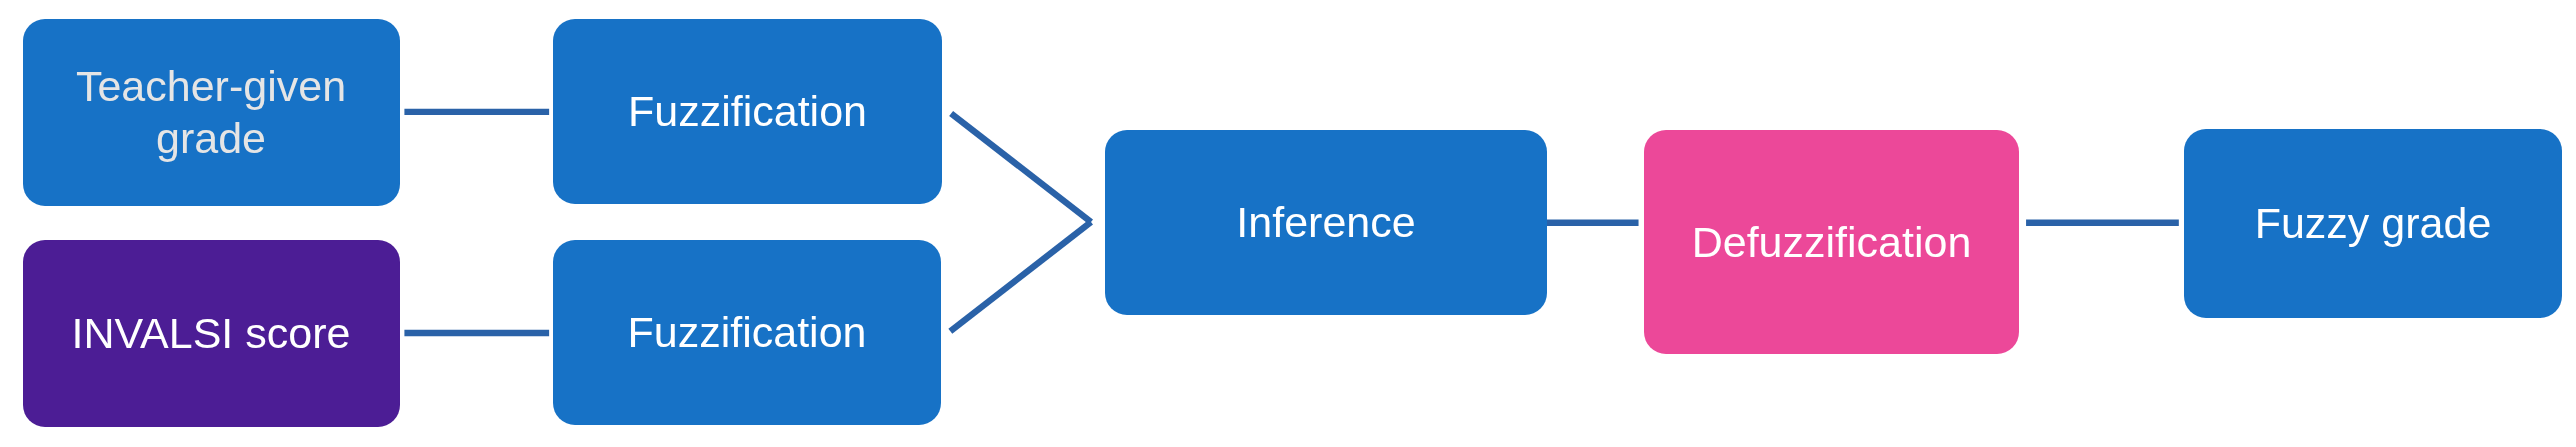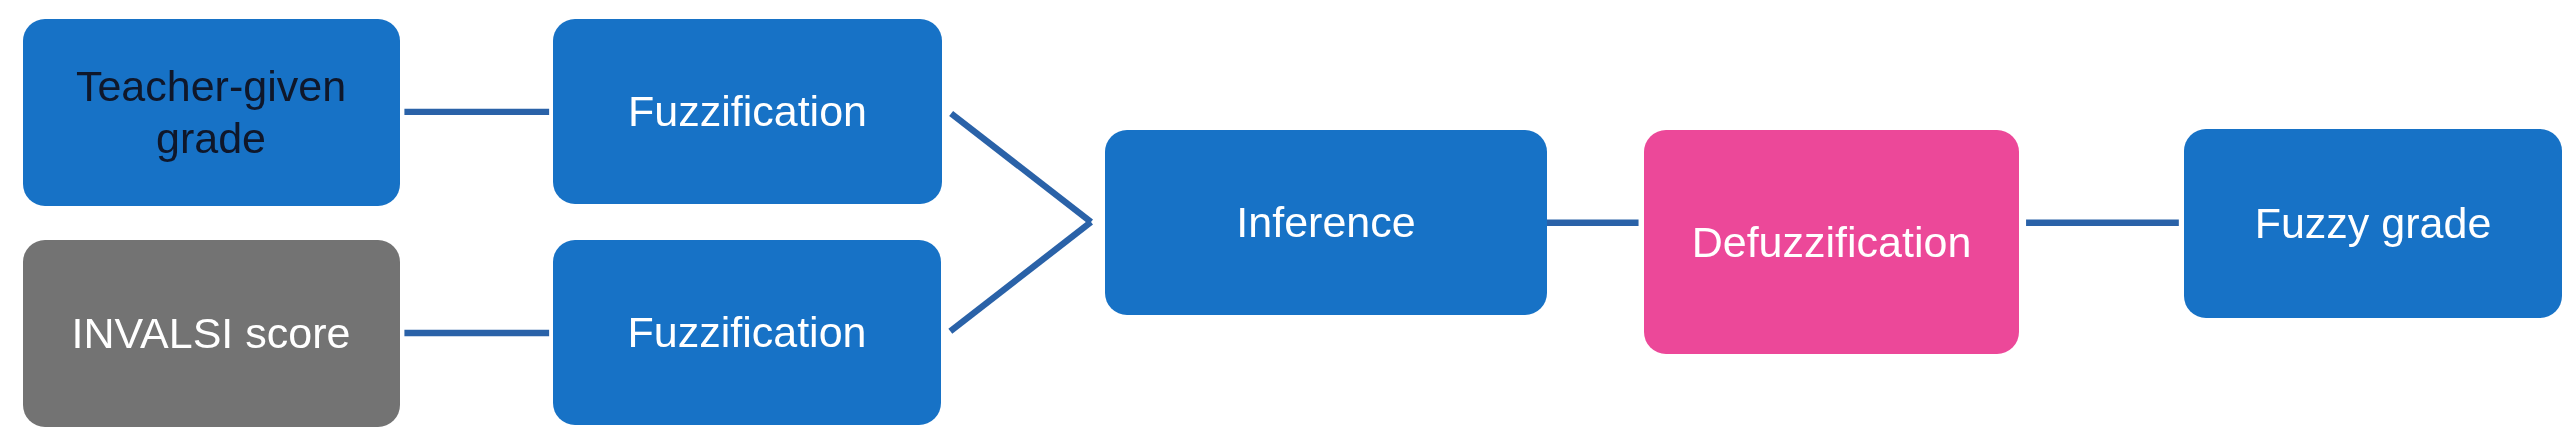--- a/index.html
+++ b/index.html
@@ -43,24 +43,24 @@
 <div id="canvas">
   <svg id="connector-layer" viewBox="0 0 3204 557" xmlns="http://www.w3.org/2000/svg">
       <line x1="503" y1="139" x2="683" y2="139" stroke="#2a62a8" stroke-width="8"></line>
       <line x1="503" y1="414" x2="683" y2="414" stroke="#2a62a8" stroke-width="8"></line>
       <line x1="1183" y1="141" x2="1357" y2="276" stroke="#2a62a8" stroke-width="8"></line>
       <line x1="1182" y1="412" x2="1357" y2="276" stroke="#2a62a8" stroke-width="8"></line>
       <line x1="1852" y1="277" x2="2038" y2="277" stroke="#2a62a8" stroke-width="8"></line>
       <line x1="2520" y1="277" x2="2710" y2="277" stroke="#2a62a8" stroke-width="8"></line>
     </svg>
   <div id="nodes">
-      <div class="node" style="left: 22.5px; top: 18.5px; width: 377px; height: 187px; background: rgb(23, 114, 198); color: #0f172a;">
+      <div class="node" style="left: 22.5px; top: 18.5px; width: 377px; height: 187px; background: rgb(23, 114, 198); color: #e5e5e5;">
         <span>Teacher-given grade</span>
       </div>
-      <div class="node" style="left: 22.5px; top: 240px; width: 377px; height: 187px; background: #737373; color: rgb(255, 255, 255);">
+      <div class="node" style="left: 22.5px; top: 240px; width: 377px; height: 187px; background: #4c1d95; color: rgb(255, 255, 255);">
         <span>INVALSI score</span>
       </div>
       <div class="node" style="left: 553px; top: 18.5px; width: 389px; height: 185px; background: rgb(23, 114, 198); color: rgb(255, 255, 255);">
         <span>Fuzzification</span>
       </div>
       <div class="node" style="left: 553px; top: 240px; width: 388px; height: 185px; background: rgb(23, 114, 198); color: rgb(255, 255, 255);">
         <span>Fuzzification</span>
       </div>
       <div class="node" style="left: 1105px; top: 130px; width: 442px; height: 185px; background: rgb(23, 114, 198); color: rgb(255, 255, 255);">
         <span>Inference</span>

